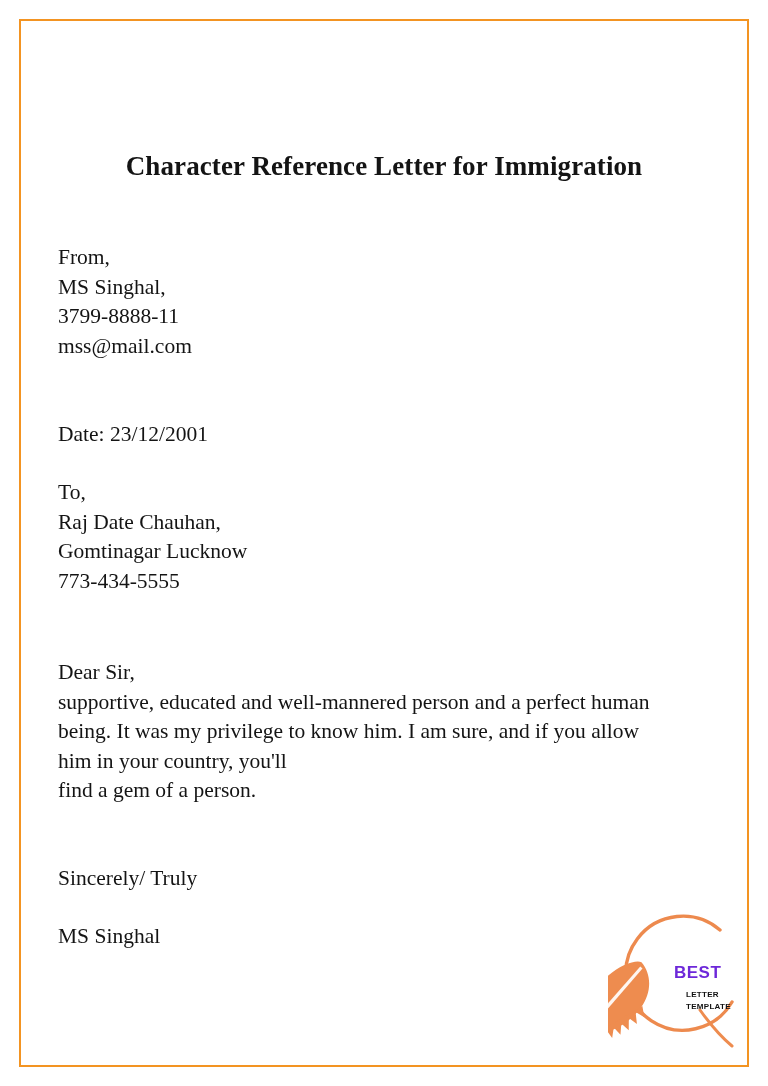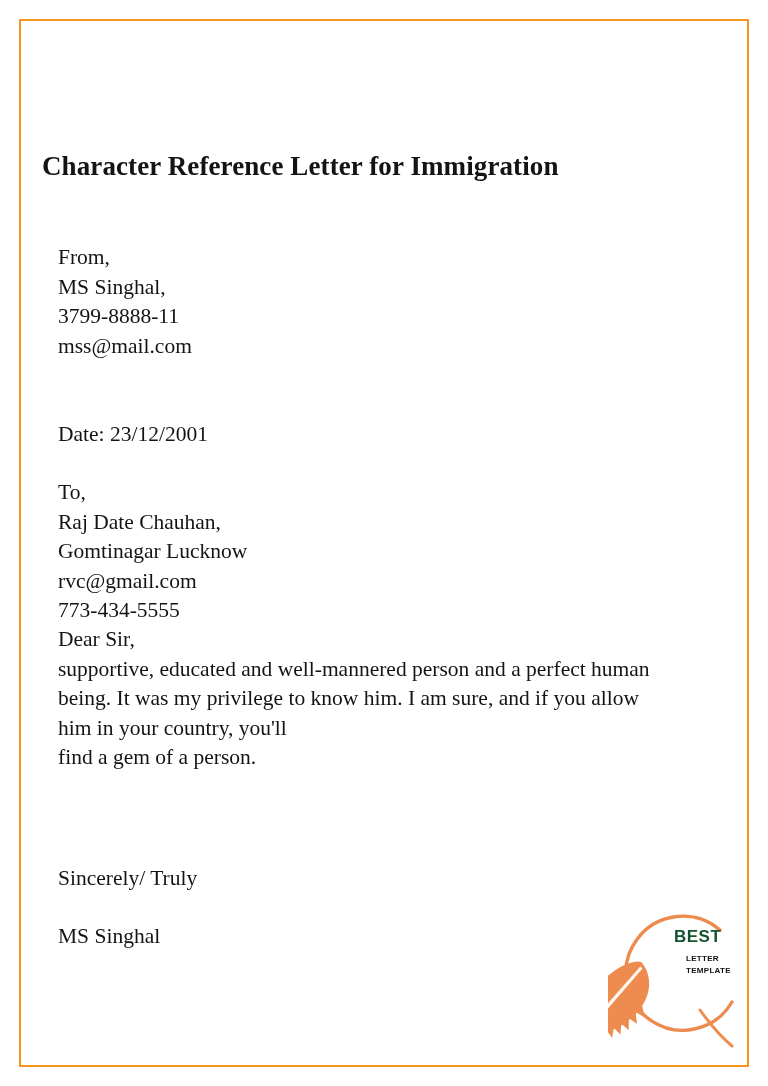--- a/index.html
+++ b/index.html
@@ -41,21 +41,21 @@
     width: 684px;
   }
 
   .doc-title {
     margin: 0;
     padding: 0;
     position: absolute;
     left: 0;
     top: 152px;
     width: 684px;
-    text-align: left;
+    text-align: center;
     font-size: 27px;
     font-weight: bold;
     letter-spacing: 0.1px;
     color: #141414;
     line-height: 1.1;
   }
 
   .block {
     position: absolute;
     left: 0;
@@ -67,21 +67,21 @@
     line-height: 29.6px;
     color: #141414;
     white-space: pre;
     margin-left: 16px;
   }
 
   
   #sender-block   { top: 243px; }
   #date-block     { top: 420px; }
   #recipient-block{ top: 478px; }
-  #salutation-block { top: 625px; }
+  #salutation-block { top: 658px; }
   #closing-block  { top: 864px; }
   #signature-block{ top: 922px; }
 
   
   .logo {
     position: absolute;
     left: 608px;
     top: 906px;
     width: 146px;
     height: 152px;
@@ -91,24 +91,25 @@
     position: absolute;
     left: 66px;
     top: 16px;
     width: 84px;
   }
   .logo-best {
     font-family: "Liberation Sans", "DejaVu Sans", sans-serif;
     font-weight: bold;
     font-size: 24px;
     letter-spacing: 0.5px;
-    color: #14532d;
+    color: #6d28d9;
     line-height: 1;
     font-variant: small-caps;
     text-transform: lowercase;
+    margin-top: 36px;
   }
   .logo-sub {
     font-family: "Liberation Sans", "DejaVu Sans", sans-serif;
     font-weight: bold;
     font-size: 11.5px;
     letter-spacing: 0.3px;
     color: #111111;
     line-height: 1;
     margin-top: 6px;
     font-variant: small-caps;
@@ -135,21 +136,20 @@
     </div>
 
     <div class="block" id="date-block">
       <div class="line">Date: 23/12/2001</div>
     </div>
 
     <div class="block" id="recipient-block">
       <div class="line">To,</div>
       <div class="line">Raj Date Chauhan,</div>
       <div class="line">Gomtinagar Lucknow</div>
-      <div class="line">rvc@gmail.com</div>
       <div class="line">773-434-5555</div>
     </div>
 
     <div class="block" id="salutation-block">
       <div class="line">Dear Sir,</div>
       <div class="line">supportive, educated and well-mannered person and a perfect human</div>
       <div class="line">being. It was my privilege to know him. I am sure, and if you allow</div>
       <div class="line">him in your country, you'll</div>
       <div class="line">find a gem of a person.</div>
     </div>

